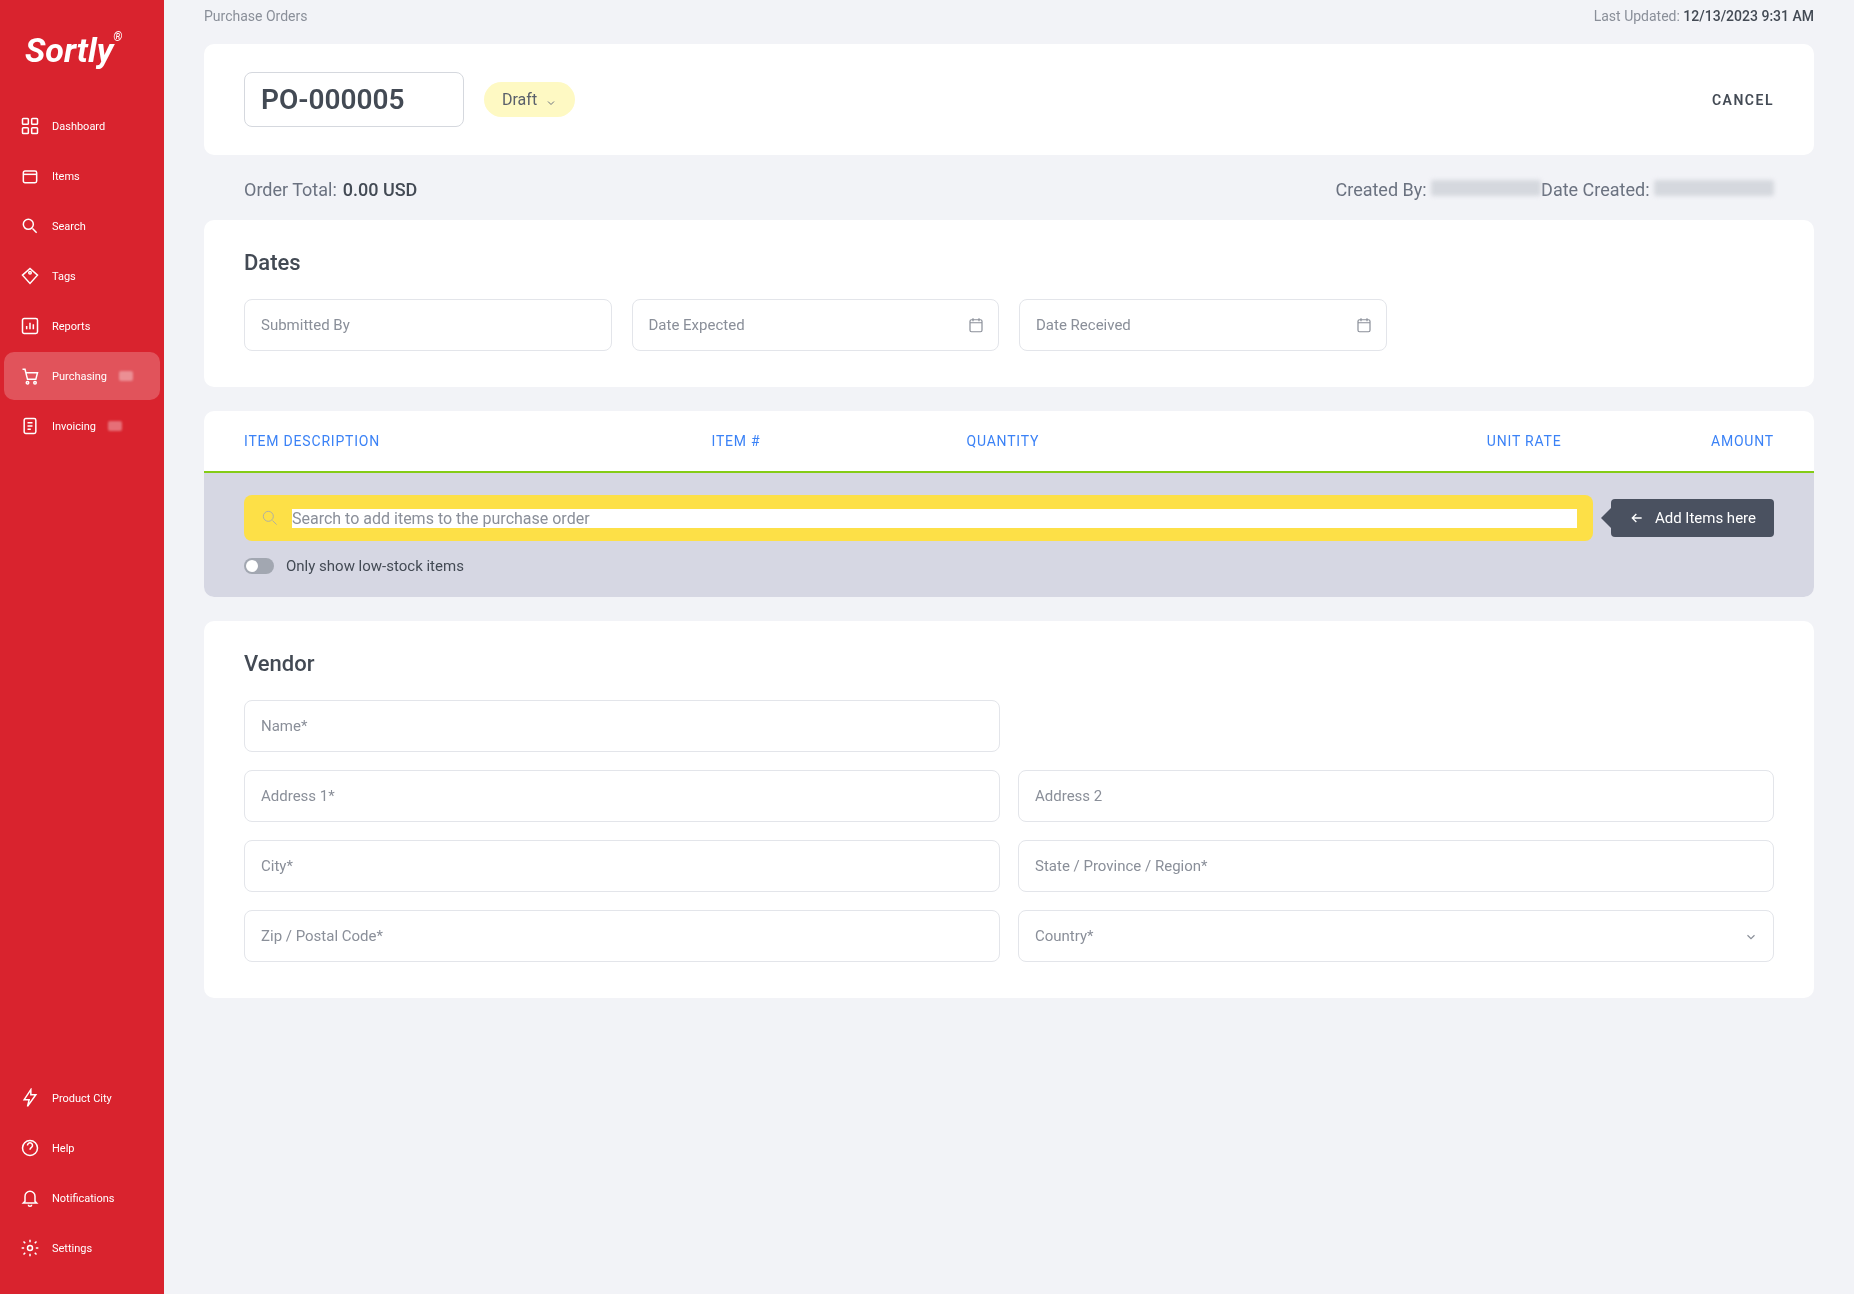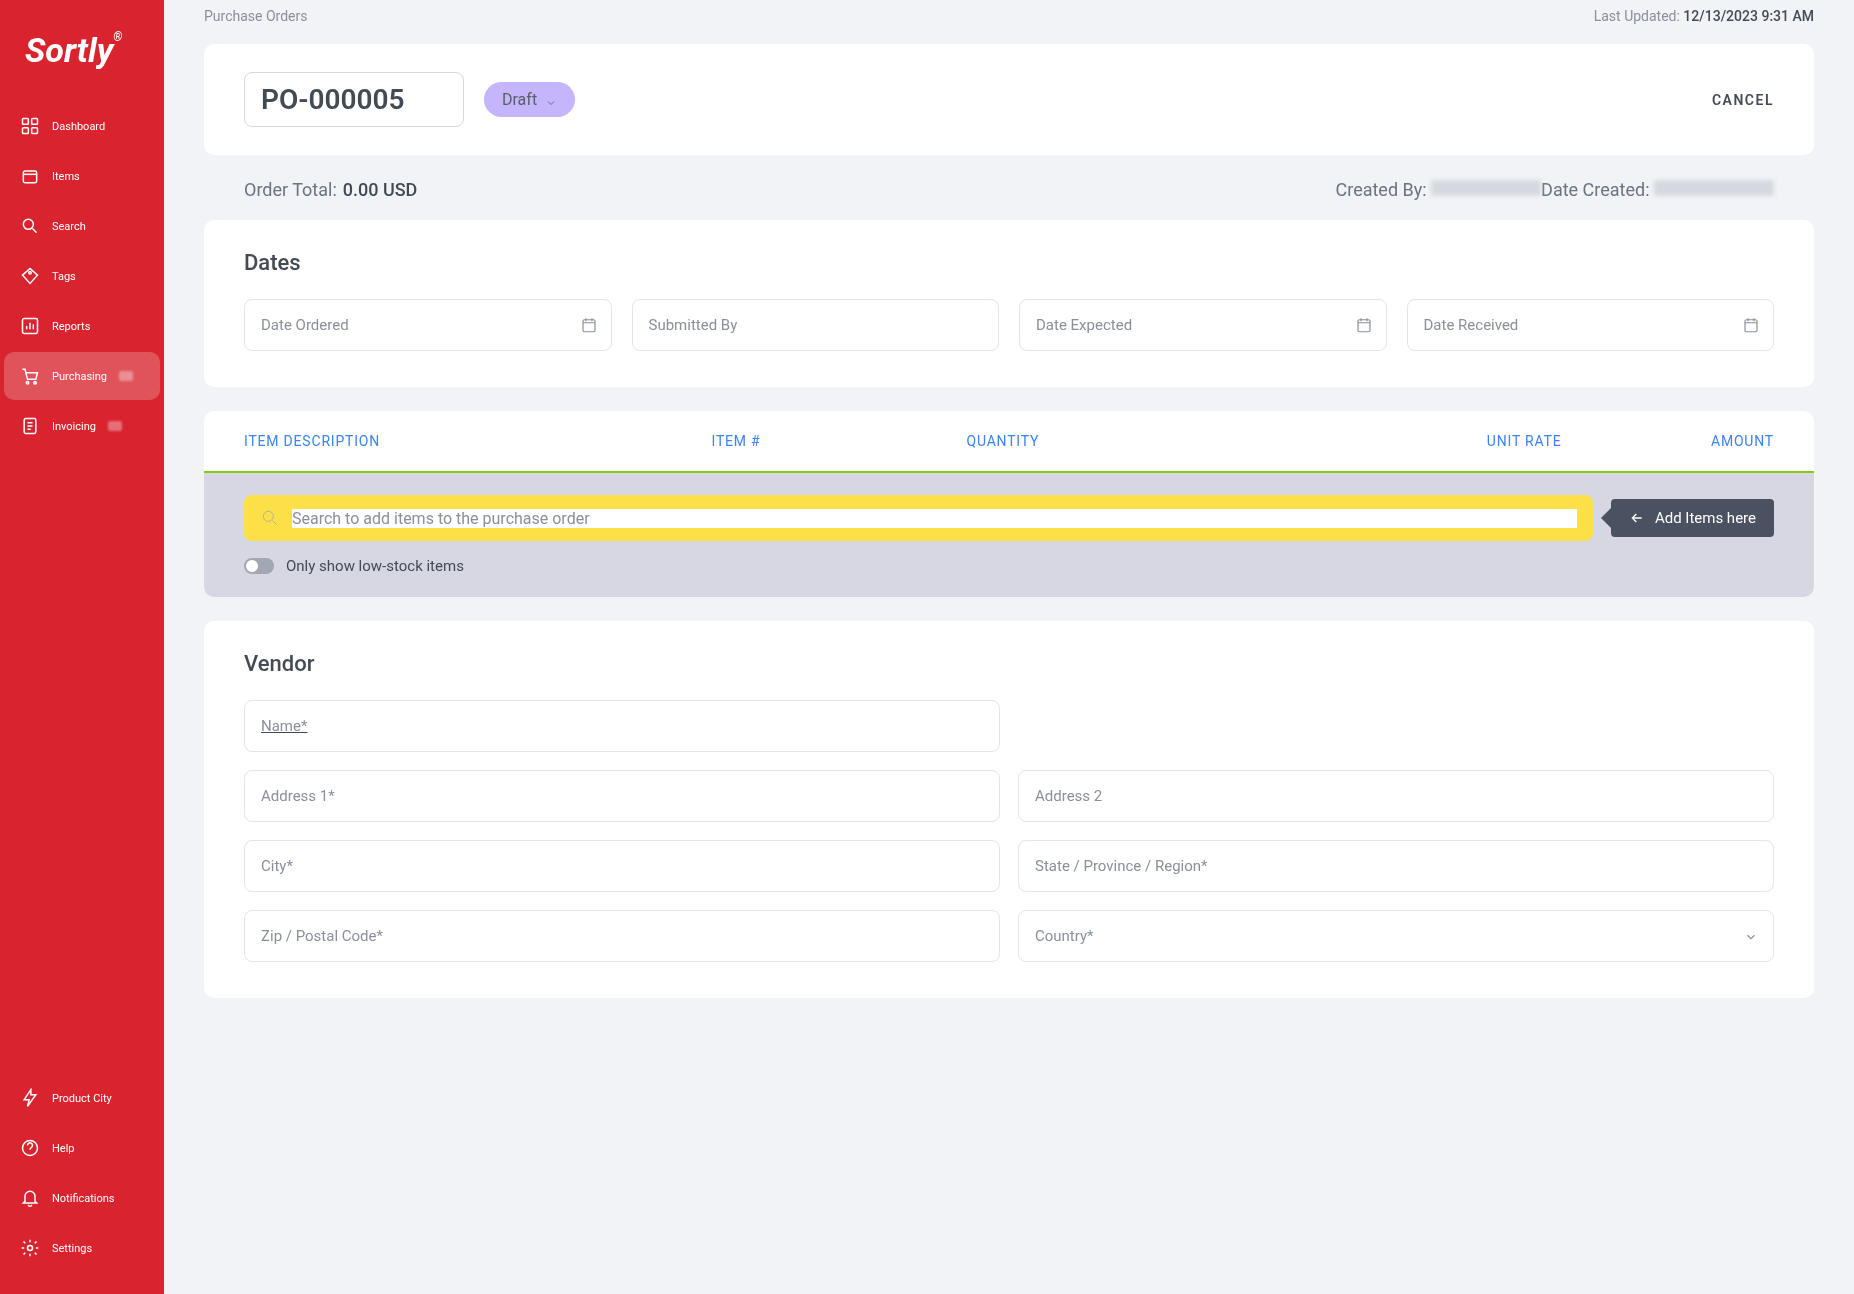--- a/index.html
+++ b/index.html
@@ -19,21 +19,21 @@
   
   
   .main { flex: 1; padding: 0 40px 40px; overflow-y: auto; }
   .topbar { display: flex; justify-content: space-between; align-items: center; padding: 8px 0 20px; font-size: 14px; color: #8a8f99; }
   .topbar .updated-value { color: #434a54; font-weight: 500; }
   
   .card { background: #fff; border-radius: 10px; margin-bottom: 24px; }
   
   .header-card { padding: 28px 40px; display: flex; align-items: center; gap: 20px; }
   .po-input { font-size: 28px; font-weight: 600; color: #434a54; border: 1px solid #d5d8de; border-radius: 8px; padding: 10px 16px; width: 220px; }
-  .status-chip { display: inline-flex; align-items: center; gap: 8px; background: #c4b5fd; color: #5a606b; padding: 8px 18px; border-radius: 20px; font-size: 16px; cursor: pointer; }
+  .status-chip { display: inline-flex; align-items: center; gap: 8px; background: #fef9c3; color: #5a606b; padding: 8px 18px; border-radius: 20px; font-size: 16px; cursor: pointer; }
   .chevron { width: 12px; height: 12px; }
   .cancel-btn { margin-left: auto; background: none; border: none; font-size: 14px; font-weight: 600; letter-spacing: 1.5px; color: #434a54; cursor: pointer; }
   
   .summary-row { display: flex; justify-content: space-between; align-items: center; padding: 0 40px 20px; font-size: 18px; color: #6b7280; }
   .summary-row .left { display: flex; gap: 6px; }
   .summary-row .right { display: flex; align-items: flex-end; }
   .order-total-value { color: #434a54; font-weight: 500; }
   .blur-box { display: inline-block; background: #d5d8de; border-radius: 3px; filter: blur(2px); height: 16px; }
   .blur-w100 { width: 110px; }
   .blur-w120 { width: 120px; }
@@ -58,21 +58,21 @@
   .add-items-callout { background: #4a5160; color: #fff; padding: 10px 18px; border-radius: 4px; display: flex; align-items: center; gap: 10px; font-size: 15px; position: relative; }
   .add-items-callout::before { content: ''; position: absolute; left: -10px; top: 50%; transform: translateY(-50%); border: 10px solid transparent; border-right-color: #4a5160; border-left: none; }
   .add-items-callout svg { width: 16px; height: 16px; stroke: #fff; fill: none; stroke-width: 2; }
   .toggle-row { display: flex; align-items: center; gap: 12px; margin-top: 16px; }
   .toggle { width: 30px; height: 16px; background: #a2a7b1; border-radius: 10px; position: relative; cursor: pointer; }
   .toggle::after { content: ''; position: absolute; width: 12px; height: 12px; background: #fff; border-radius: 50%; top: 2px; left: 2px; }
   .toggle-label { font-size: 15px; color: #434a54; }
   
   .vendor-card { padding: 30px 40px 36px; }
   .vendor-grid { display: grid; grid-template-columns: 1fr 1fr; gap: 18px; }
-  .vendor-grid .full { grid-column: 1; text-decoration: underline; }
+  .vendor-grid .full { grid-column: 1; }
   .select-wrap { position: relative; }
   .select-chevron { position: absolute; right: 16px; top: 50%; transform: translateY(-50%); width: 14px; height: 14px; pointer-events: none; }
   .select-chevron svg { stroke: #8a8f99; fill: none; stroke-width: 2; }
 </style>
 </head>
 <body>
 
 <aside class="sidebar">
   <div class="logo"><span>Sortly</span><sup>®</sup></div>
   <nav class="nav-top">
@@ -210,27 +210,20 @@
     </div>
     <div class="right">
       <span><span>Created By:</span> <span class="blur-box blur-w100"></span></span>
       <span><span>Date Created:</span> <span class="blur-box blur-w120"></span></span>
     </div>
   </div>
 
   <div class="card dates-card">
     <h3 class="section-title">Dates</h3>
     <div class="dates-row">
-      <div class="date-wrap">
-        <input class="date-input" placeholder="Date Ordered" style="">
-        <span class="cal-icon"><svg viewBox="0 0 24 24">
-              <rect x="4" y="5" width="16" height="16" rx="2"></rect>
-              <path d="M4 9h16M8 3v4M16 3v4"></path>
-            </svg></span>
-      </div>
       <div class="date-wrap">
         <input class="date-input" placeholder="Submitted By" style="">
       </div>
       <div class="date-wrap">
         <input class="date-input" placeholder="Date Expected" style="">
         <span class="cal-icon"><svg viewBox="0 0 24 24">
               <rect x="4" y="5" width="16" height="16" rx="2"></rect>
               <path d="M4 9h16M8 3v4M16 3v4"></path>
             </svg></span>
       </div>

